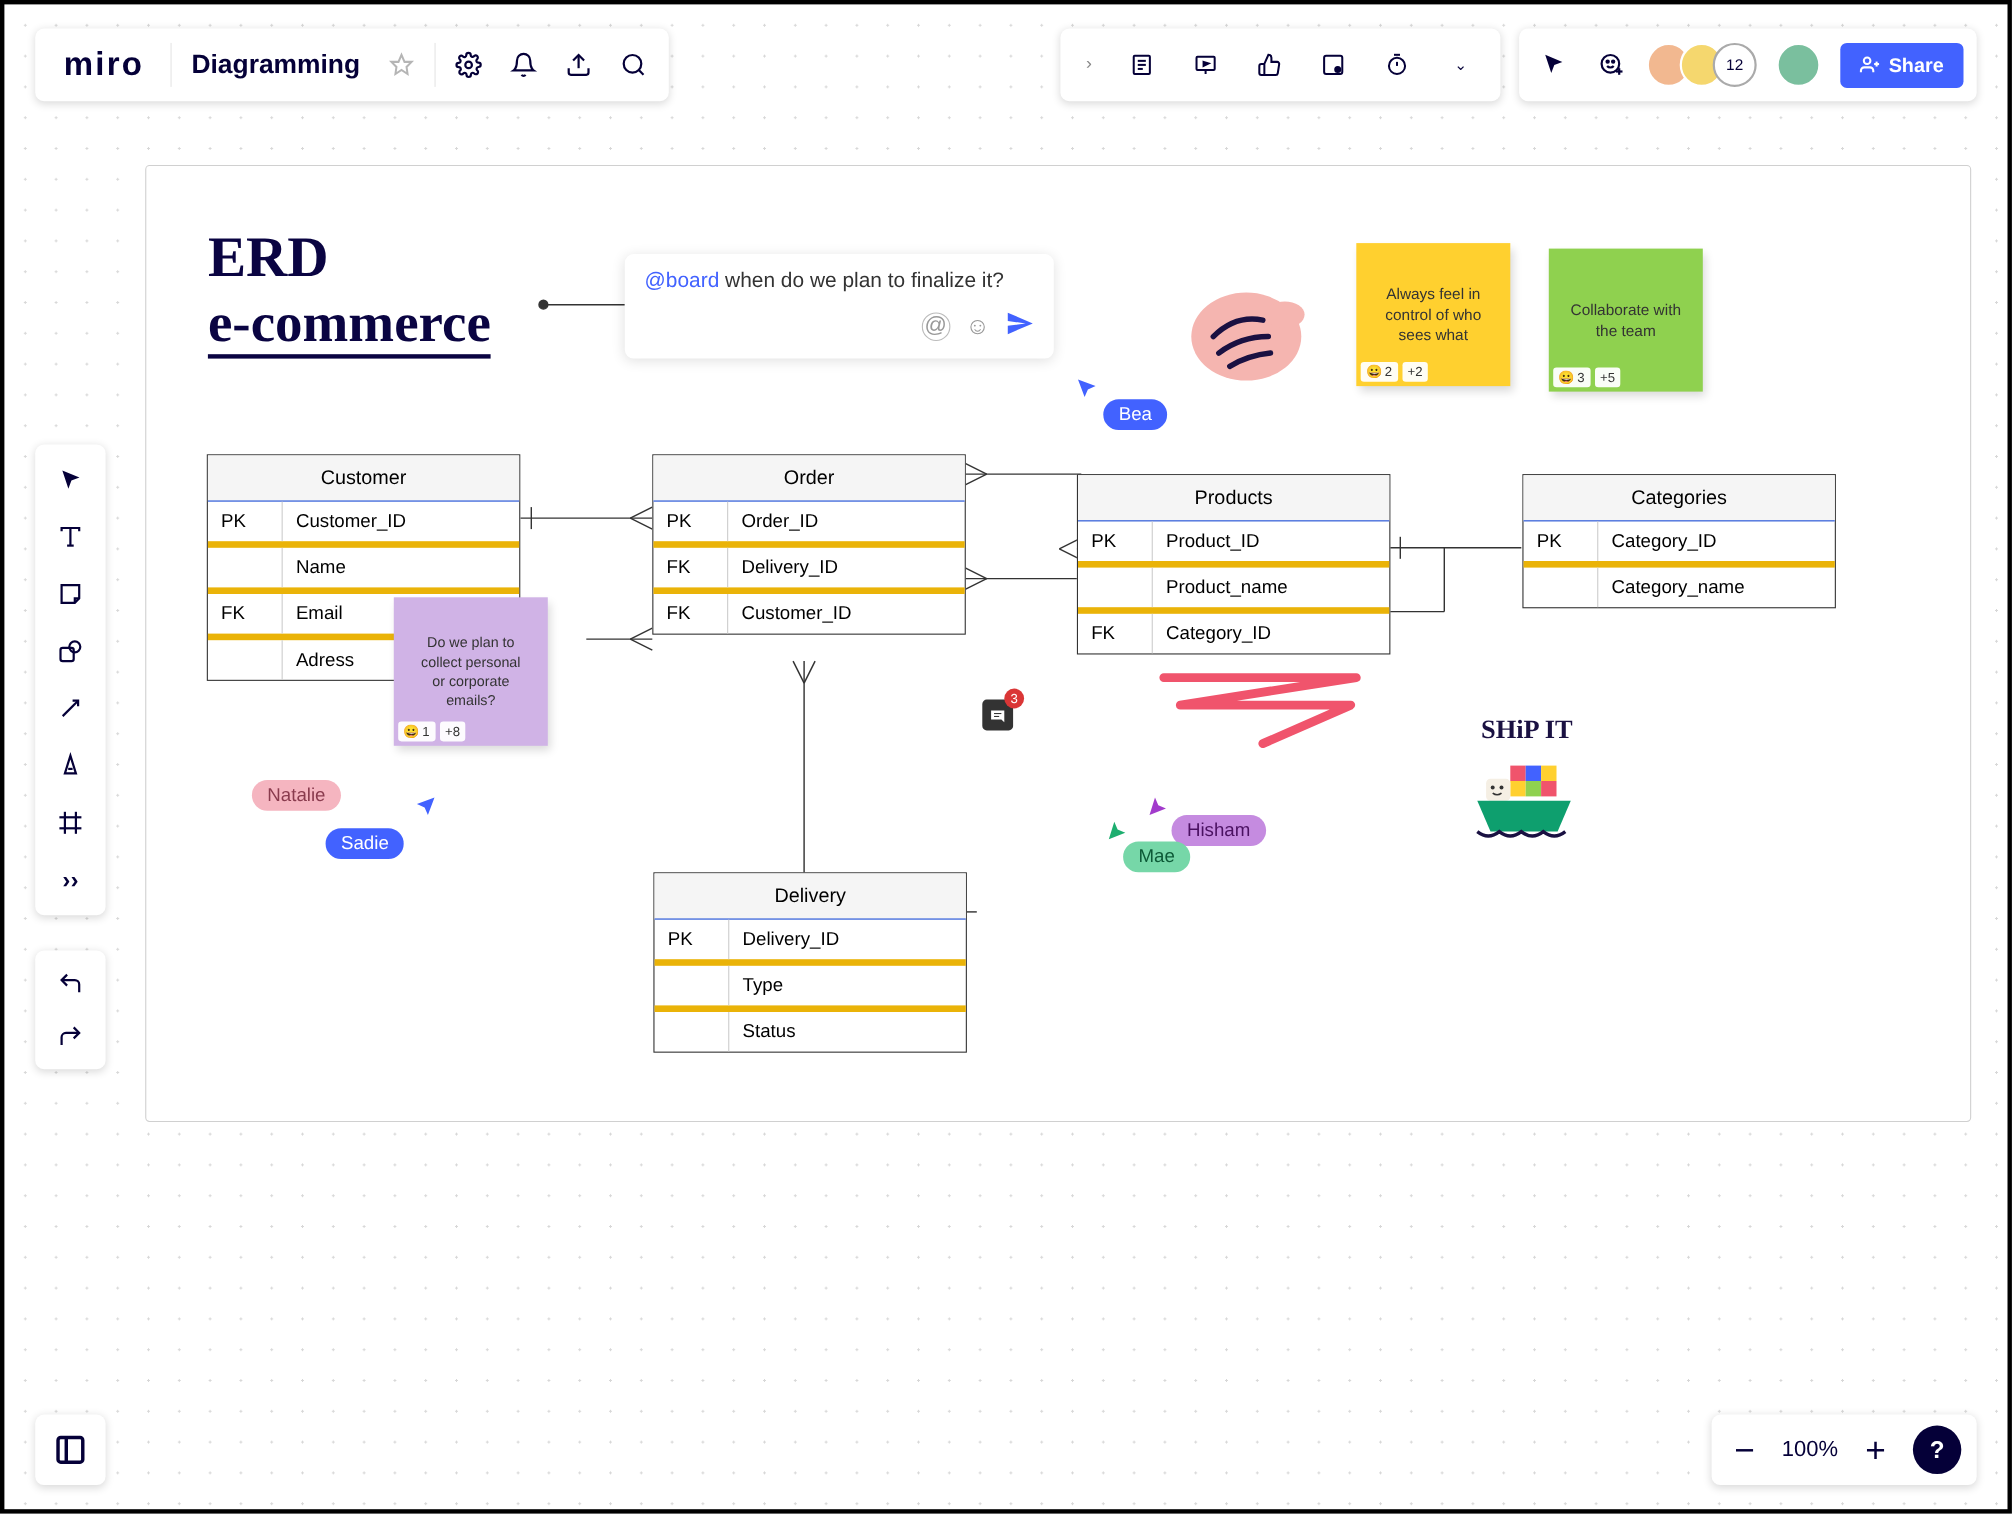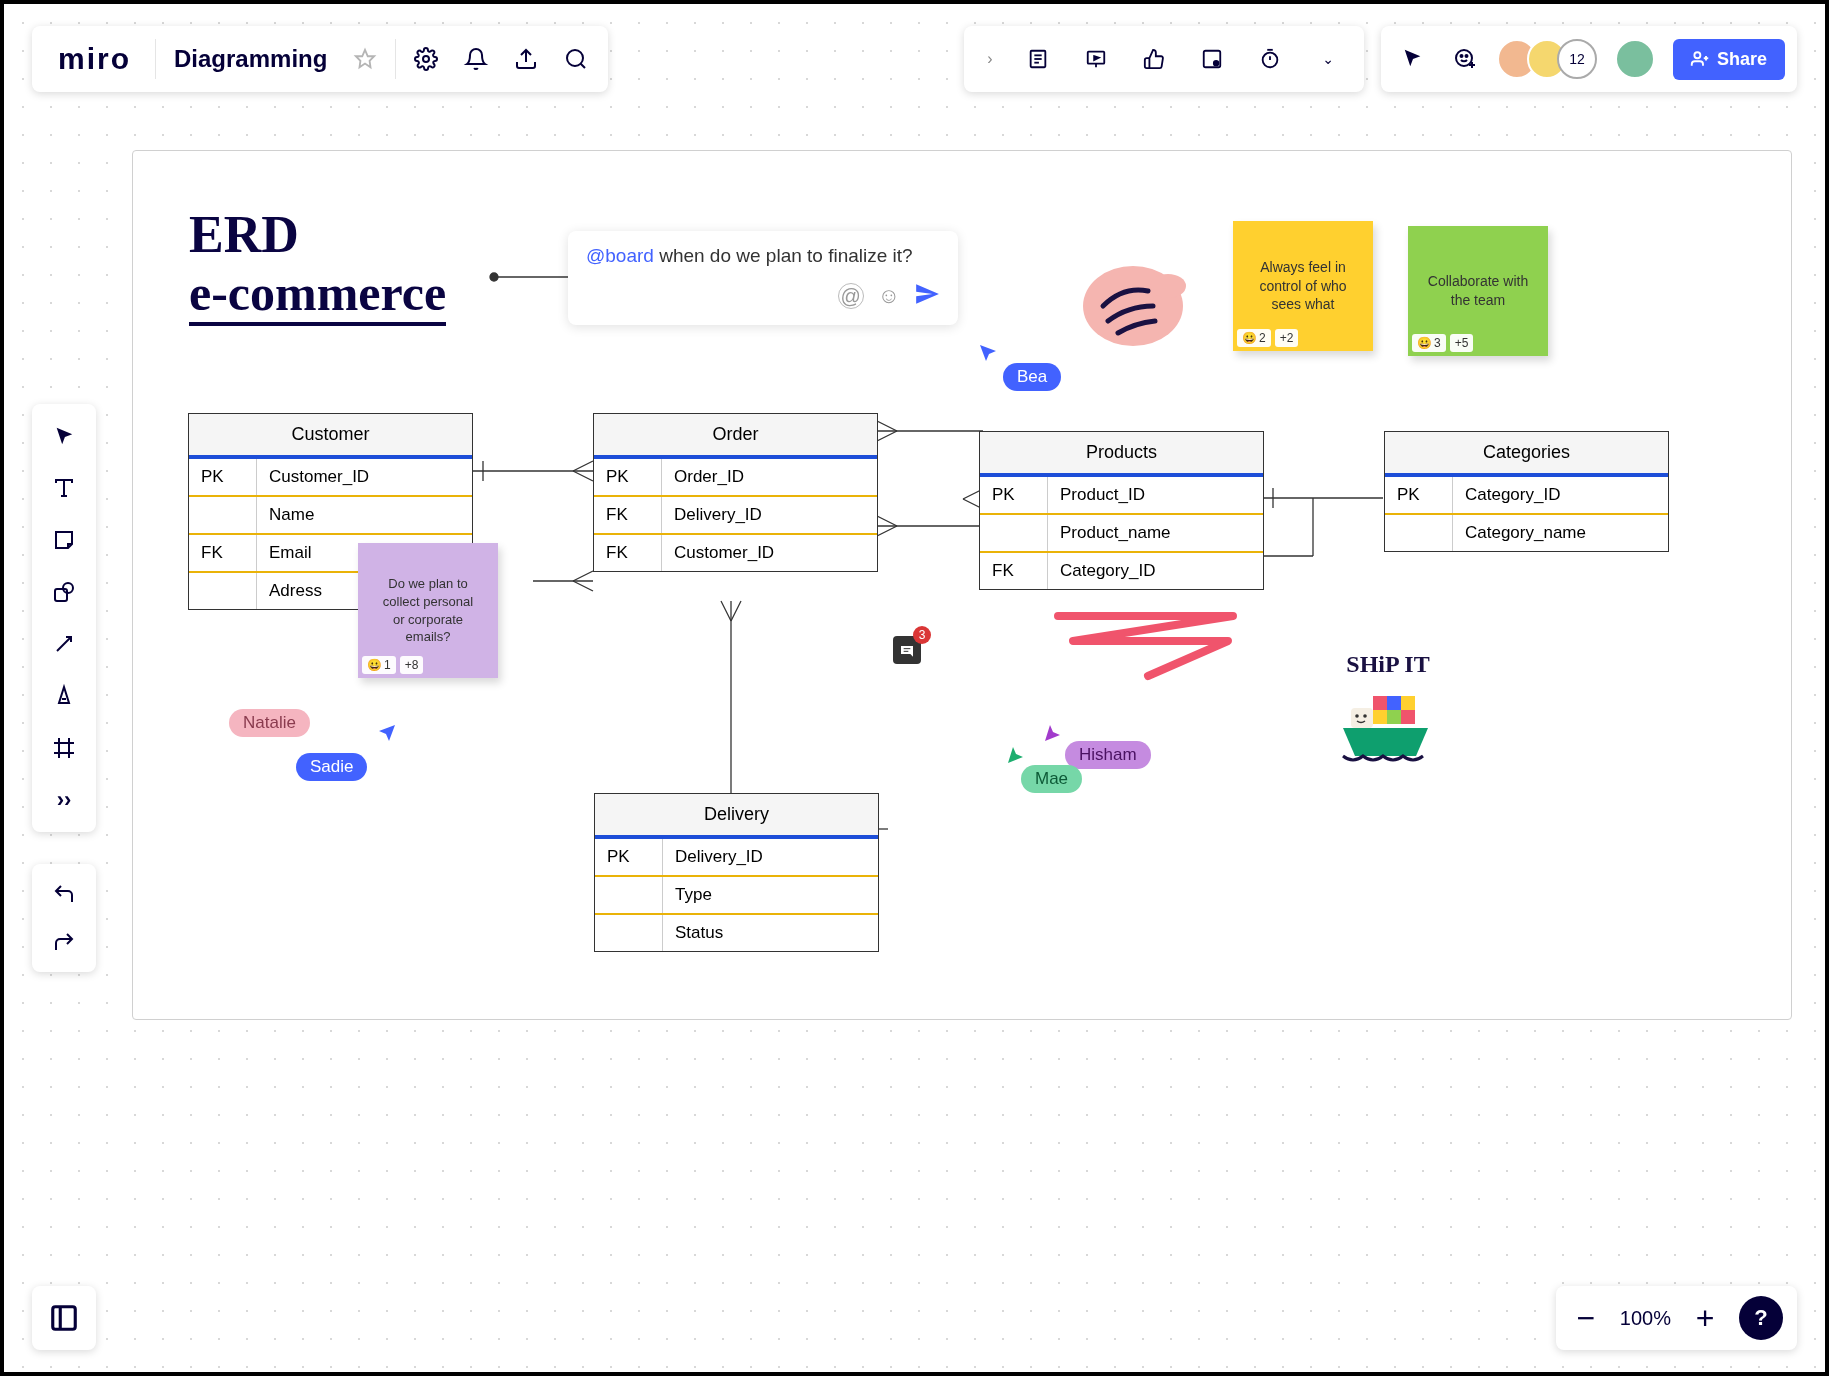--- a/index.html
+++ b/index.html
@@ -38,22 +38,22 @@
 .help-btn { width: 44px; height: 44px; border-radius: 50%; background: #050038; color: #fff; font-size: 22px; font-weight: 700; display: flex; align-items: center; justify-content: center; cursor: pointer; }
 
 
 .frame { position: absolute; left: 128px; top: 146px; width: 1660px; height: 870px; background: #fff; border: 1px solid #d0d0d0; border-radius: 4px; }
 .erd-title { position: absolute; left: 56px; top: 54px; font-family: Georgia, serif; }
 .erd-title .l1 { font-size: 52px; font-weight: 800; color: #0a0442; }
 .erd-title .l2 { font-size: 50px; font-weight: 800; color: #0a0442; border-bottom: 4px solid #0a0442; display: inline-block; }
 
 
 .tbl { position: absolute; border: 1px solid #333; background: #fff; font-size: 17px; }
-.tbl-head { background: #f5f5f5; text-align: center; padding: 10px 0; font-weight: 400; border-bottom: 4px solid #1d4ed8; font-size: 18px; }
-.tbl-row { display: flex; border-bottom: 2px solid #eab308; }
+.tbl-head { background: #f5f5f5; text-align: center; padding: 10px 0; font-weight: 400; border-bottom: 1px solid #1d4ed8; font-size: 18px; }
+.tbl-row { display: flex; border-bottom: 6px solid #eab308; }
 .tbl-row:last-child { border-bottom: none; }
 .tbl-key { width: 68px; padding: 8px 12px; border-right: 1px solid #ccc; }
 .tbl-field { padding: 8px 12px; flex: 1; }
 
 
 .sticky { position: absolute; box-shadow: 3px 5px 8px rgba(0,0,0,.15); display: flex; flex-direction: column; justify-content: center; align-items: center; text-align: center; padding: 18px; line-height: 1.35; }
 .sticky-yellow { background: #FFD02F; color: #333; }
 .sticky-green { background: #8FD14F; color: #333; }
 .sticky-purple { background: #D0B3E6; color: #333; }
 .sticky-toolbar { position: absolute; bottom: 4px; left: 4px; display: flex; gap: 4px; }

